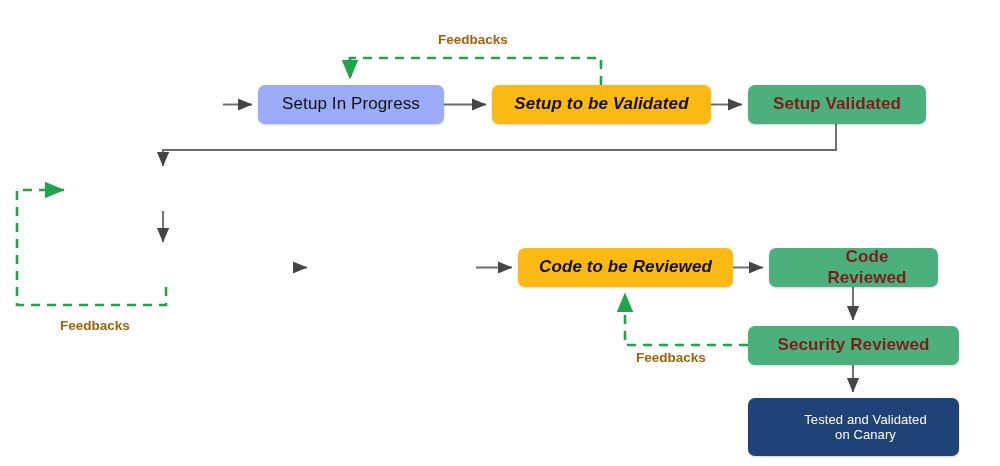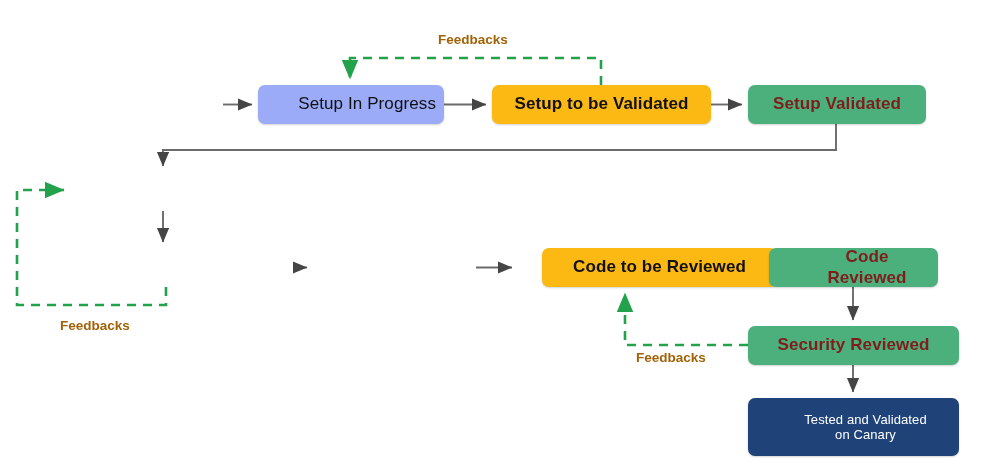--- a/index.html
+++ b/index.html
@@ -38,25 +38,25 @@
     padding: 2px 8px;
     box-shadow: 0 1px 2px rgba(0,0,0,0.18);
   }
   .n-dark {
     background: #1F4379;
     color: #ffffff;
   }
   .n-peri {
     background: #9BABF7;
     color: #111111;
-    justify-content: flex-end;
   }
   .n-amber {
     background: #FCB813;
     color: #111111;
+    font-style: italic;
     font-weight: bold;
   }
   .n-green {
     background: #4CB07C;
     color: #7f1d1d;
     font-weight: bold;
   }
   .f-reg { font-weight: normal; }
   .edge-label {
     position: absolute;
@@ -110,21 +110,21 @@
     <span>Setup to be Validated</span>
   </div>
 
   <div class="node n-green" style="left:748px; top:85px; width:178px; height:39px; font-size:17px;">
     <span>Setup Validated</span>
   </div>
 
 
 
 
-  <div class="node n-amber" style="left:542px; top:248px; width:235px; height:39px; font-size:17px;">
+  <div class="node n-amber" style="left:518px; top:248px; width:215px; height:39px; font-size:17px;">
     <span>Code to be Reviewed</span>
   </div>
 
   <div class="node n-green" style="left:769px; top:248px; width:169px; height:39px; font-size:17px;padding-left:35px;">
     <span>Code Reviewed</span>
   </div>
 
   <div class="node n-green" style="left:748px; top:326px; width:211px; height:39px; font-size:17px;">
     <span>Security Reviewed</span>
   </div>

